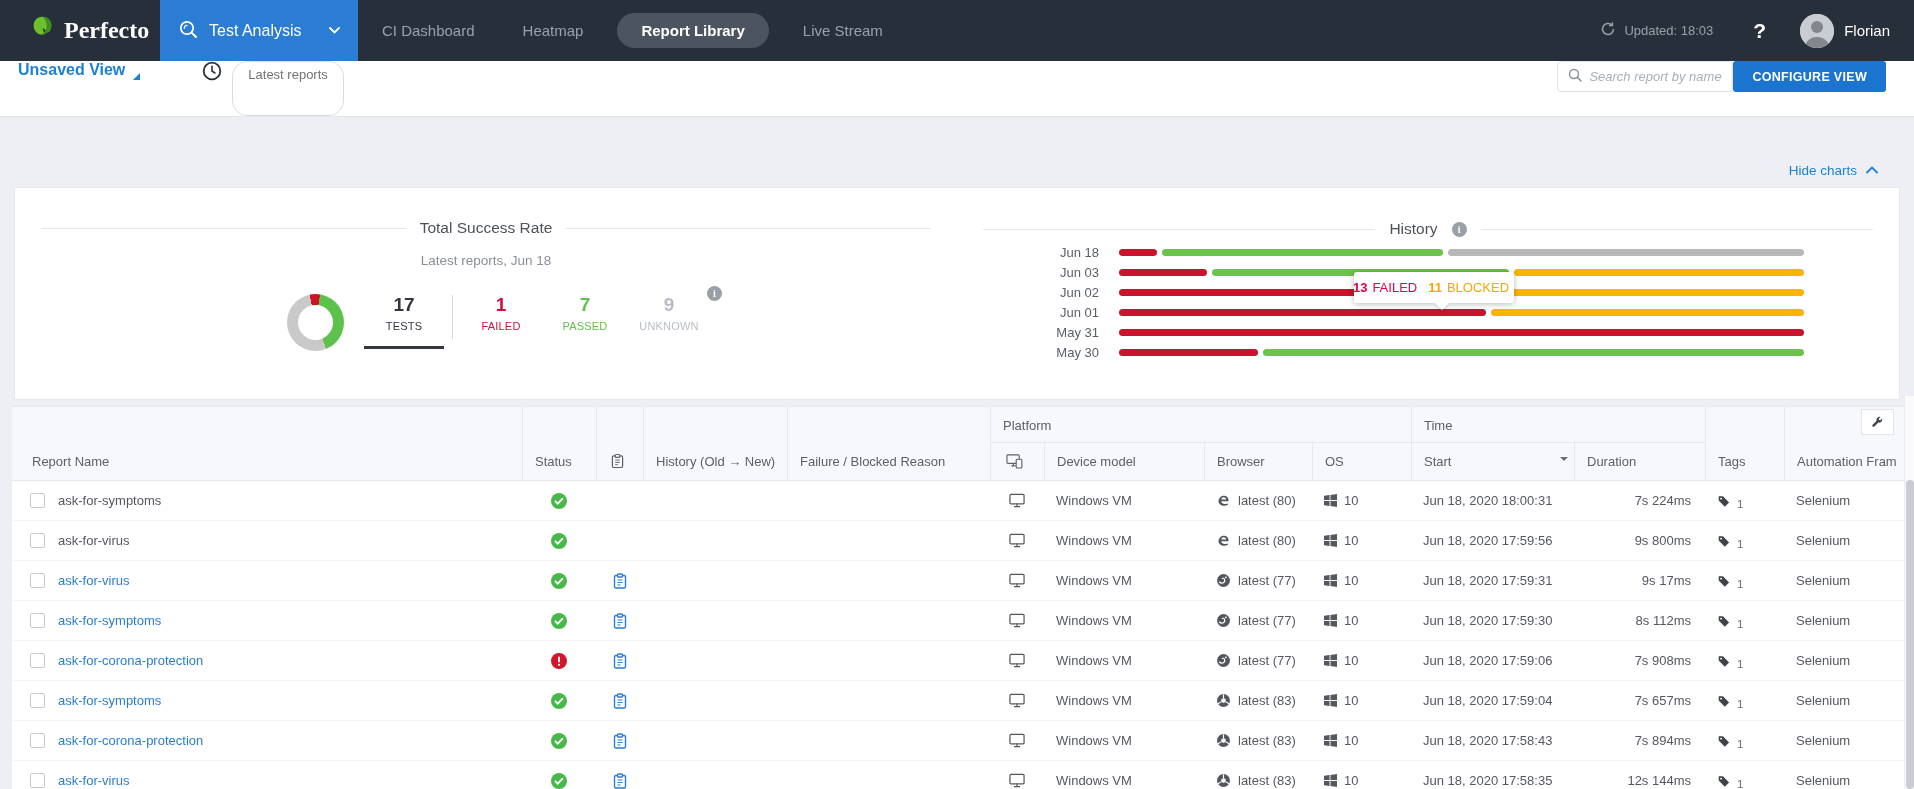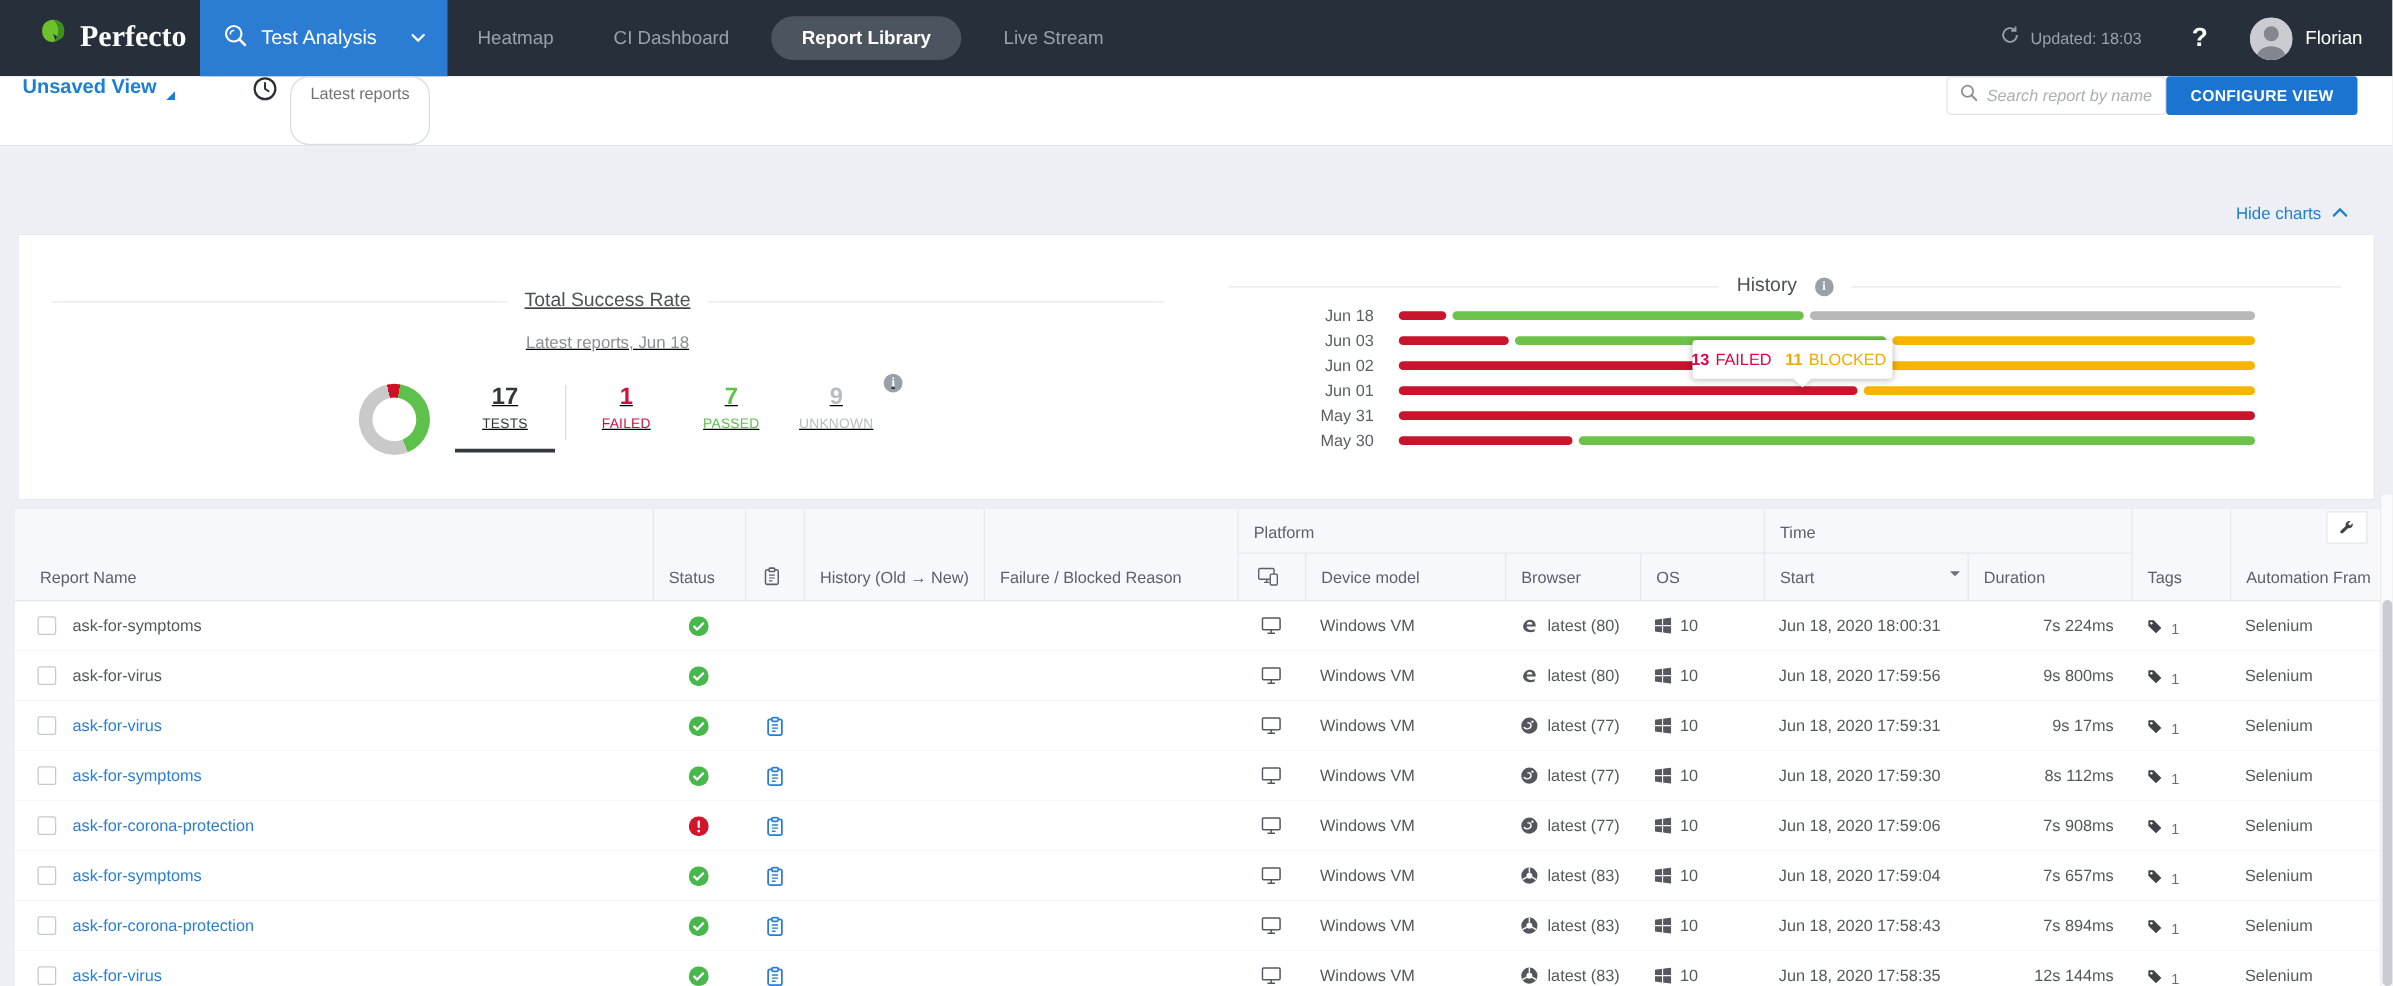--- a/index.html
+++ b/index.html
@@ -32,21 +32,21 @@
   .search input { border:0; outline:0; width:100%; font-size:13px; color:#555; font-family:"Liberation Sans", sans-serif; background:transparent; }
   .search input::placeholder { font-style:italic; color:#a9aeb6; }
   .configure { height:31px; padding:0 19px; background:#1b74d0; color:#fff; border:0; border-radius:3px; font-size:12.5px; font-weight:bold; letter-spacing:.3px; font-family:"Liberation Sans", sans-serif; cursor:pointer; }
 
   
   .hide-row { display:flex; justify-content:flex-end; margin:44px 36px 0 0; height:18px; }
   .hide-link { color:#2080d0; font-size:13.5px; display:flex; align-items:center; gap:9px; text-decoration:none; cursor:pointer; }
 
   
   .card { background:#fff; border:1px solid #e6e8ee; margin:8px 14px 0; height:213px; display:flex; }
-  .success-sec { width:942px; padding-top:44px; position:relative;text-decoration:underline; }
+  .success-sec { width:942px; padding-top:31px; position:relative; }
   .history-sec { flex:1; padding-top:32px; position:relative; }
   .sec-title { display:flex; align-items:center; gap:14px; padding:0 26px; }
   .sec-title i { flex:1; height:1px; background:#e5e7ec; }
   .sec-title .t { color:#4e5258; font-size:15.5px; white-space:nowrap; }
   .subtitle { text-align:center; color:#8a8f96; font-size:13.5px; margin-top:16px; }
   .success-body { display:flex; align-items:flex-start; margin:26px 0 0 272px; }
   .donut { width:57px; height:57px; border-radius:50%; position:relative; flex:0 0 auto; margin-right:18px; }
   .donut::after { content:''; position:absolute; inset:11px; background:#fff; border-radius:50%; }
   .stat { width:84px; text-align:center; position:relative; }
   .stat .v { font-size:19px; font-weight:bold; line-height:1.15; }
@@ -128,22 +128,22 @@
         </svg>
     </span>
     <span class="lbl">Test Analysis</span>
     <span class="chev">
       <svg width="11" height="7" viewBox="0 0 11 7">
           <path d="M1 1l4.5 4.5L10 1" stroke="#fff" stroke-width="1.8" fill="none" stroke-linecap="round"></path>
         </svg>
     </span>
   </div>
   <nav class="nav-links">
+    <a class="nav-link">CI Dashboard</a>
     <a class="nav-link">Heatmap</a>
-    <a class="nav-link">CI Dashboard</a>
     <a class="nav-pill">Report Library</a>
     <a class="nav-link">Live Stream</a>
   </nav>
   <div class="nav-right">
     <span>
       <svg width="16" height="16" viewBox="0 0 16 16">
           <path d="M13.5 8a5.5 5.5 0 1 1-1.7-4" fill="none" stroke="#99a1ab" stroke-width="1.5"></path>
           <path d="M12.4 1.2v3.4H9" fill="none" stroke="#99a1ab" stroke-width="1.5"></path>
         </svg>
     </span>

